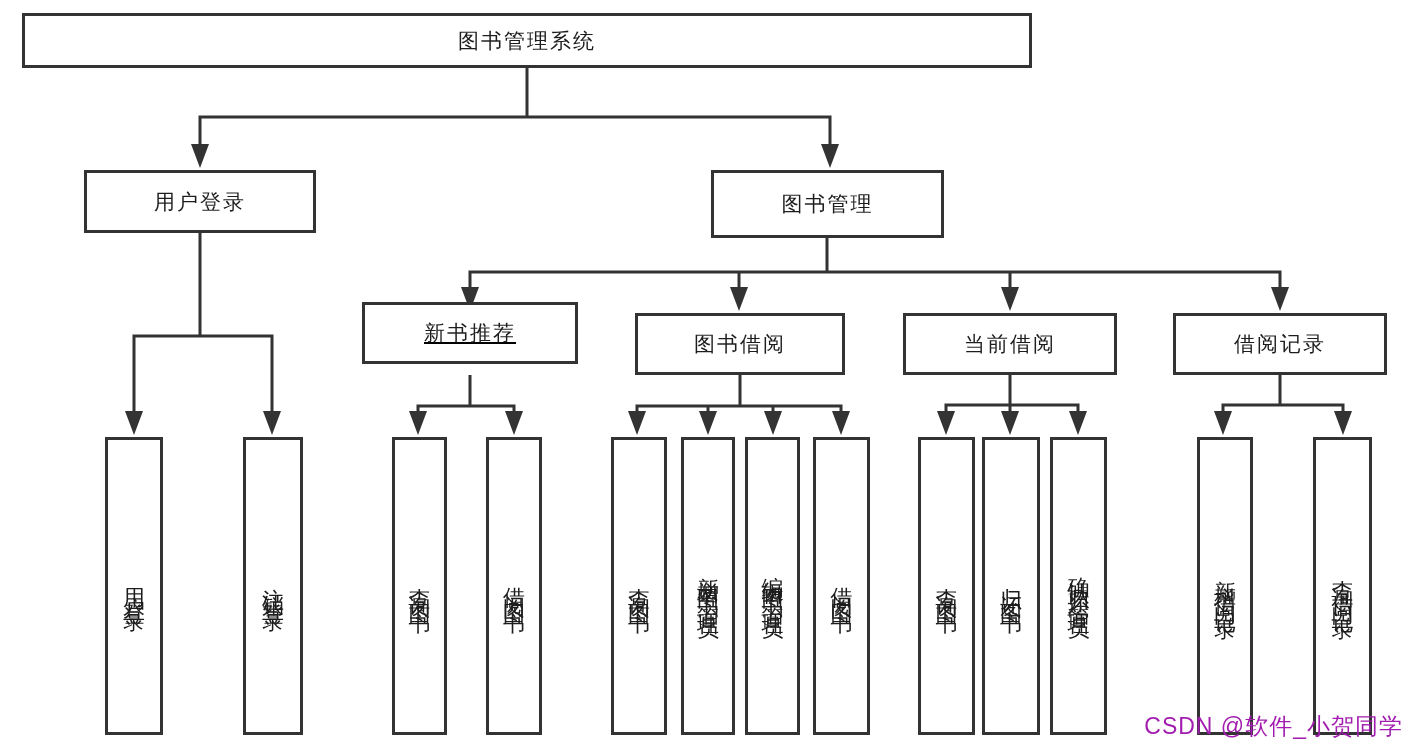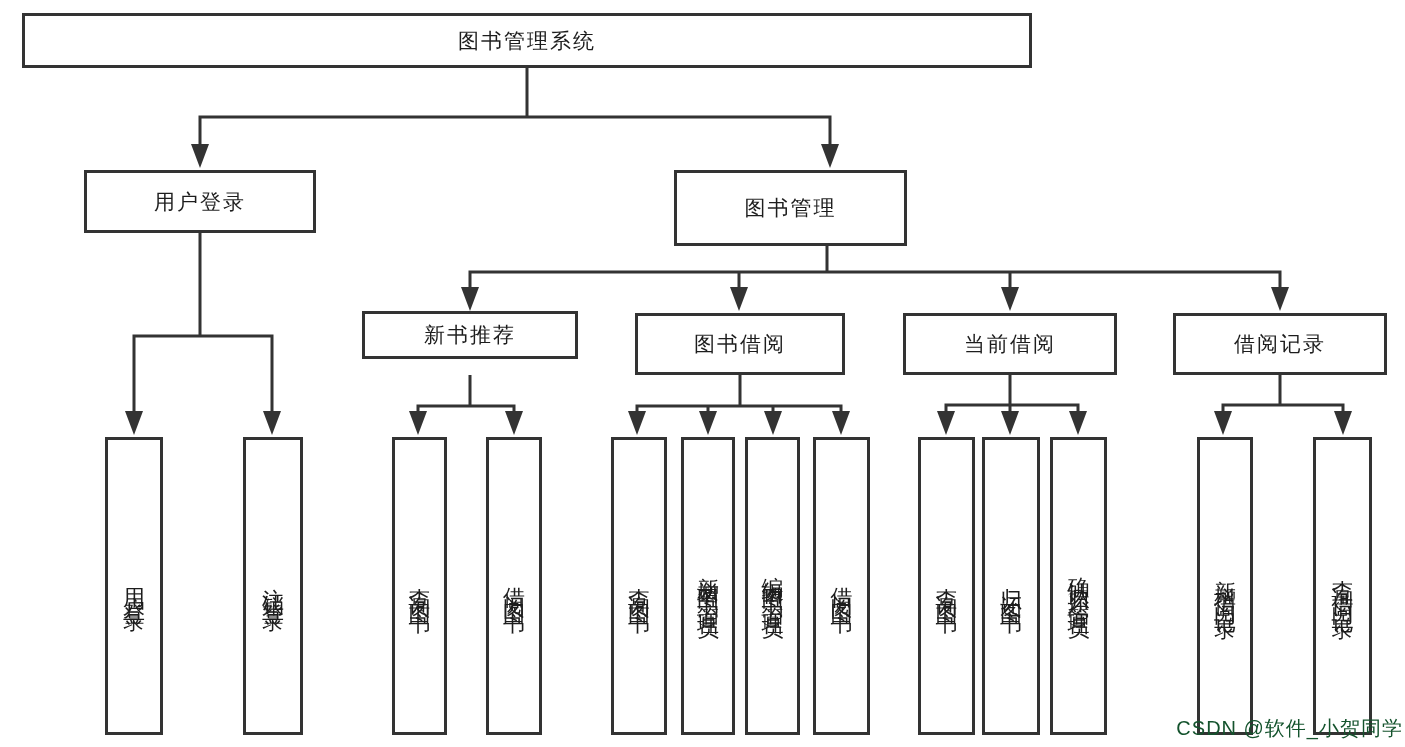--- a/index.html
+++ b/index.html
@@ -35,22 +35,22 @@
     writing-mode: vertical-rl;
     font-size: 22px;
     letter-spacing: 8px;
     line-height: 1;
     white-space: normal;
   }
   .watermark {
     position: absolute;
     right: 2px;
     bottom: 5px;
-    color: #14532d;
-    font-size: 20px;
+    color: #a21caf;
+    font-size: 23px;
     letter-spacing: 1px;
     white-space: nowrap;
     text-align: center;
   }
 </style>
 </head>
 <body>
 
 <div class="canvas">
 
@@ -97,25 +97,25 @@
     "></path>
   </svg>
 
   <div class="node" style="left:22px; top:13px; width:1010px; height:55px;">
     <span class="lbl">图书管理系统</span>
   </div>
 
   <div class="node" style="left:84px; top:170px; width:232px; height:63px;">
     <span class="lbl">用户登录</span>
   </div>
-  <div class="node" style="left:674px; top:170px; width:233px; height:76px;">
+  <div class="node" style="left:711px; top:170px; width:233px; height:68px;">
     <span class="lbl">图书管理</span>
   </div>
 
-  <div class="node" style="left:362px; top:311px; width:216px; height:48px;">
+  <div class="node" style="left:362px; top:302px; width:216px; height:62px;text-decoration:underline;">
     <span class="lbl">新书推荐</span>
   </div>
   <div class="node" style="left:903px; top:313px; width:214px; height:62px;">
     <span class="lbl">当前借阅</span>
   </div>
   <div class="node" style="left:635px; top:313px; width:210px; height:62px;">
     <span class="lbl">图书借阅</span>
   </div>
   <div class="node" style="left:1173px; top:313px; width:214px; height:62px;">
     <span class="lbl">借阅记录</span>

